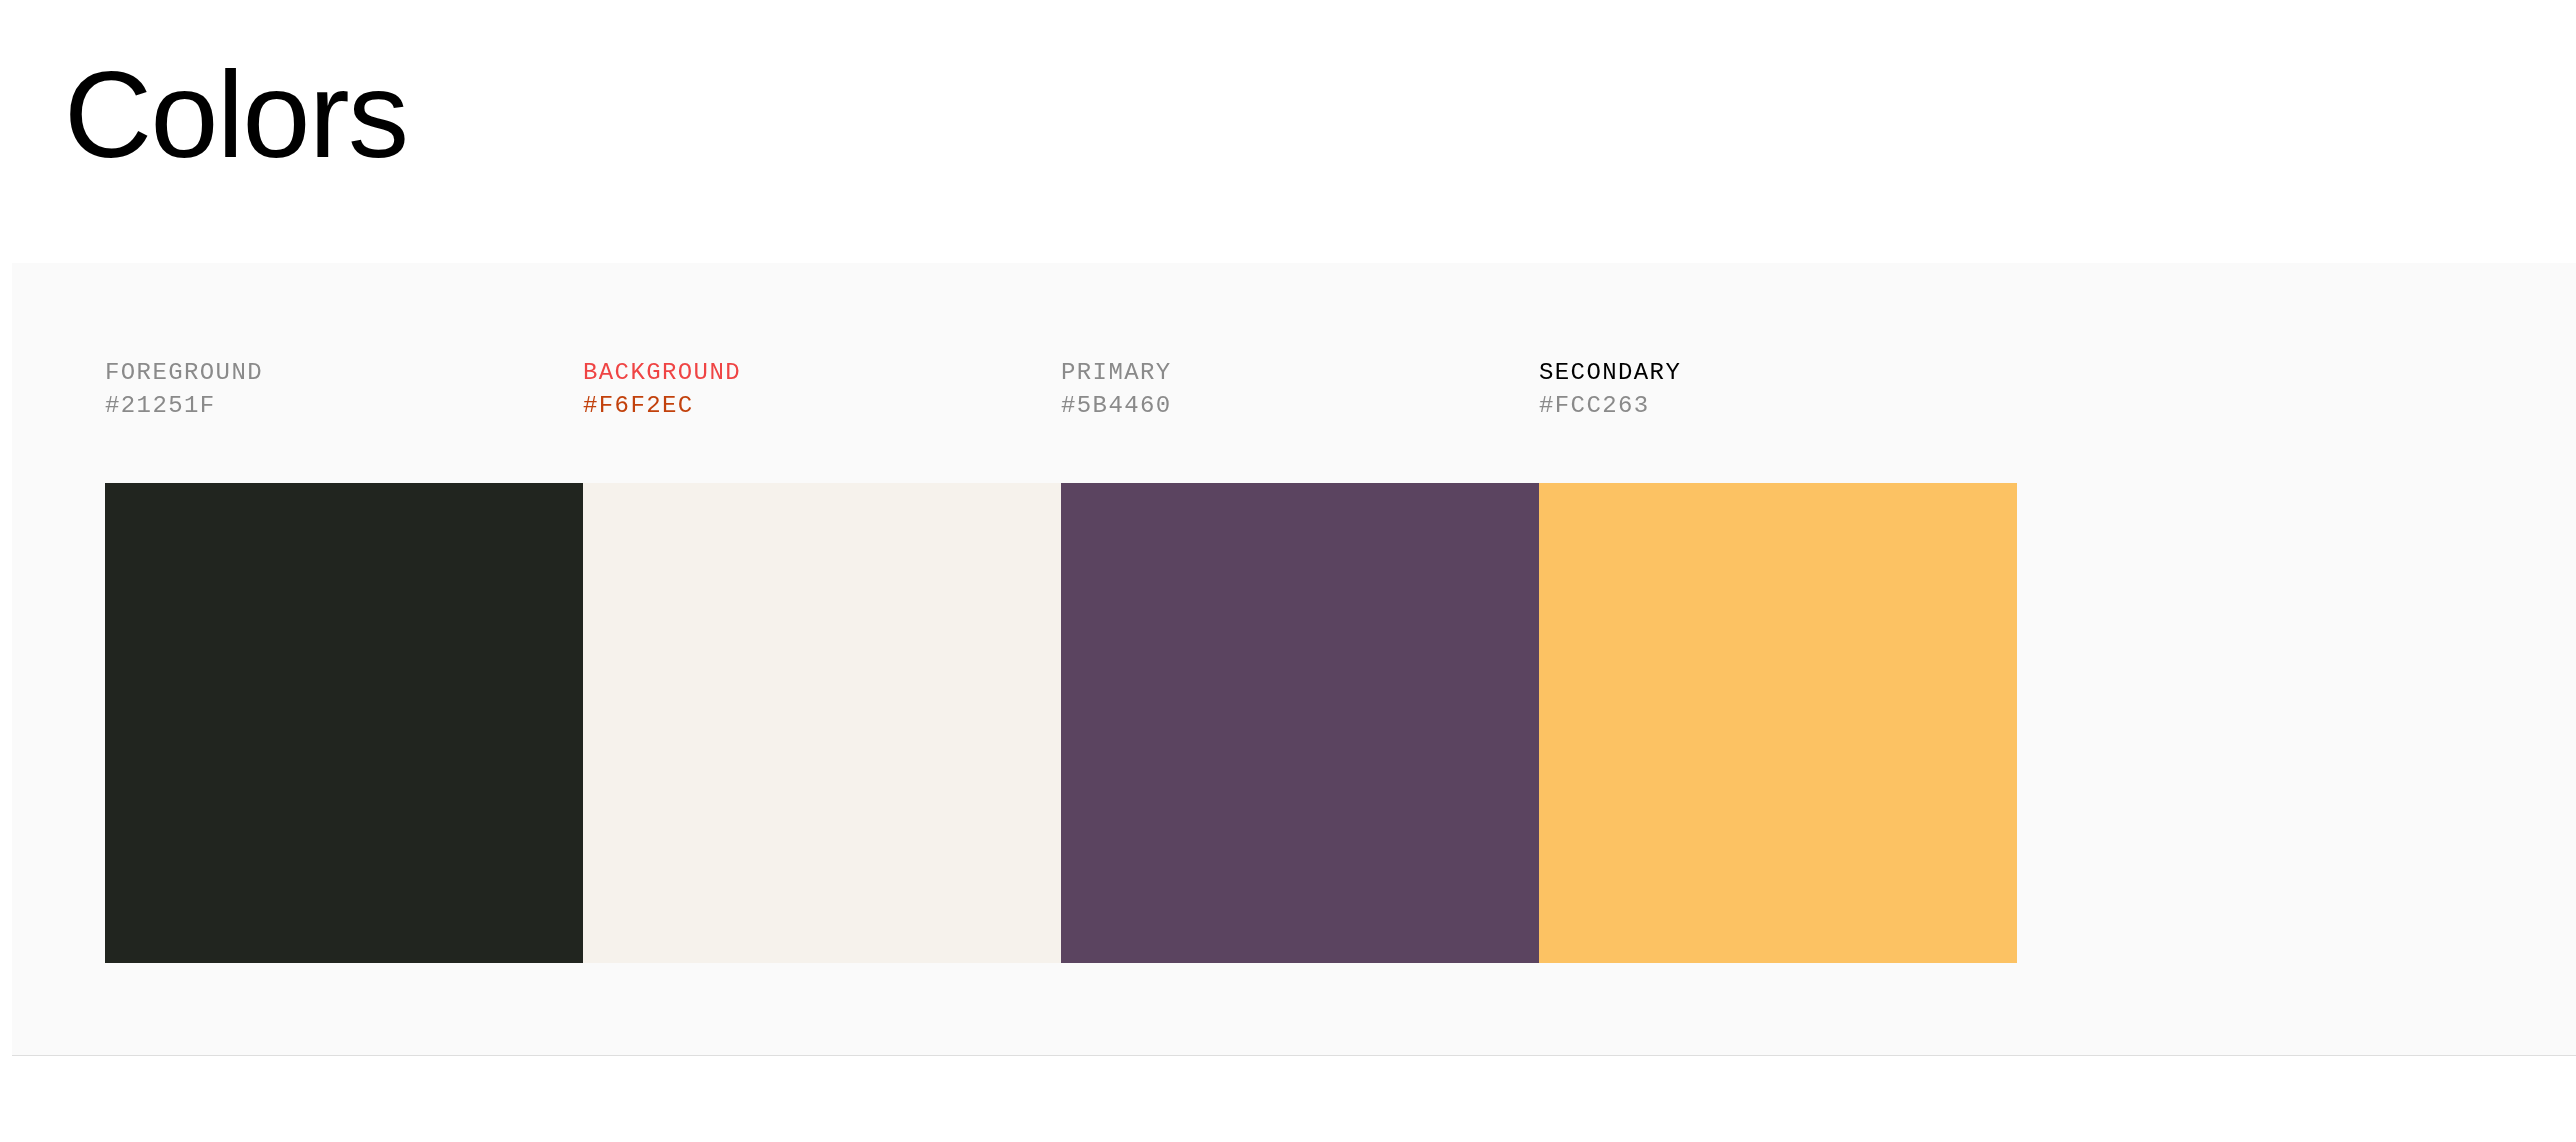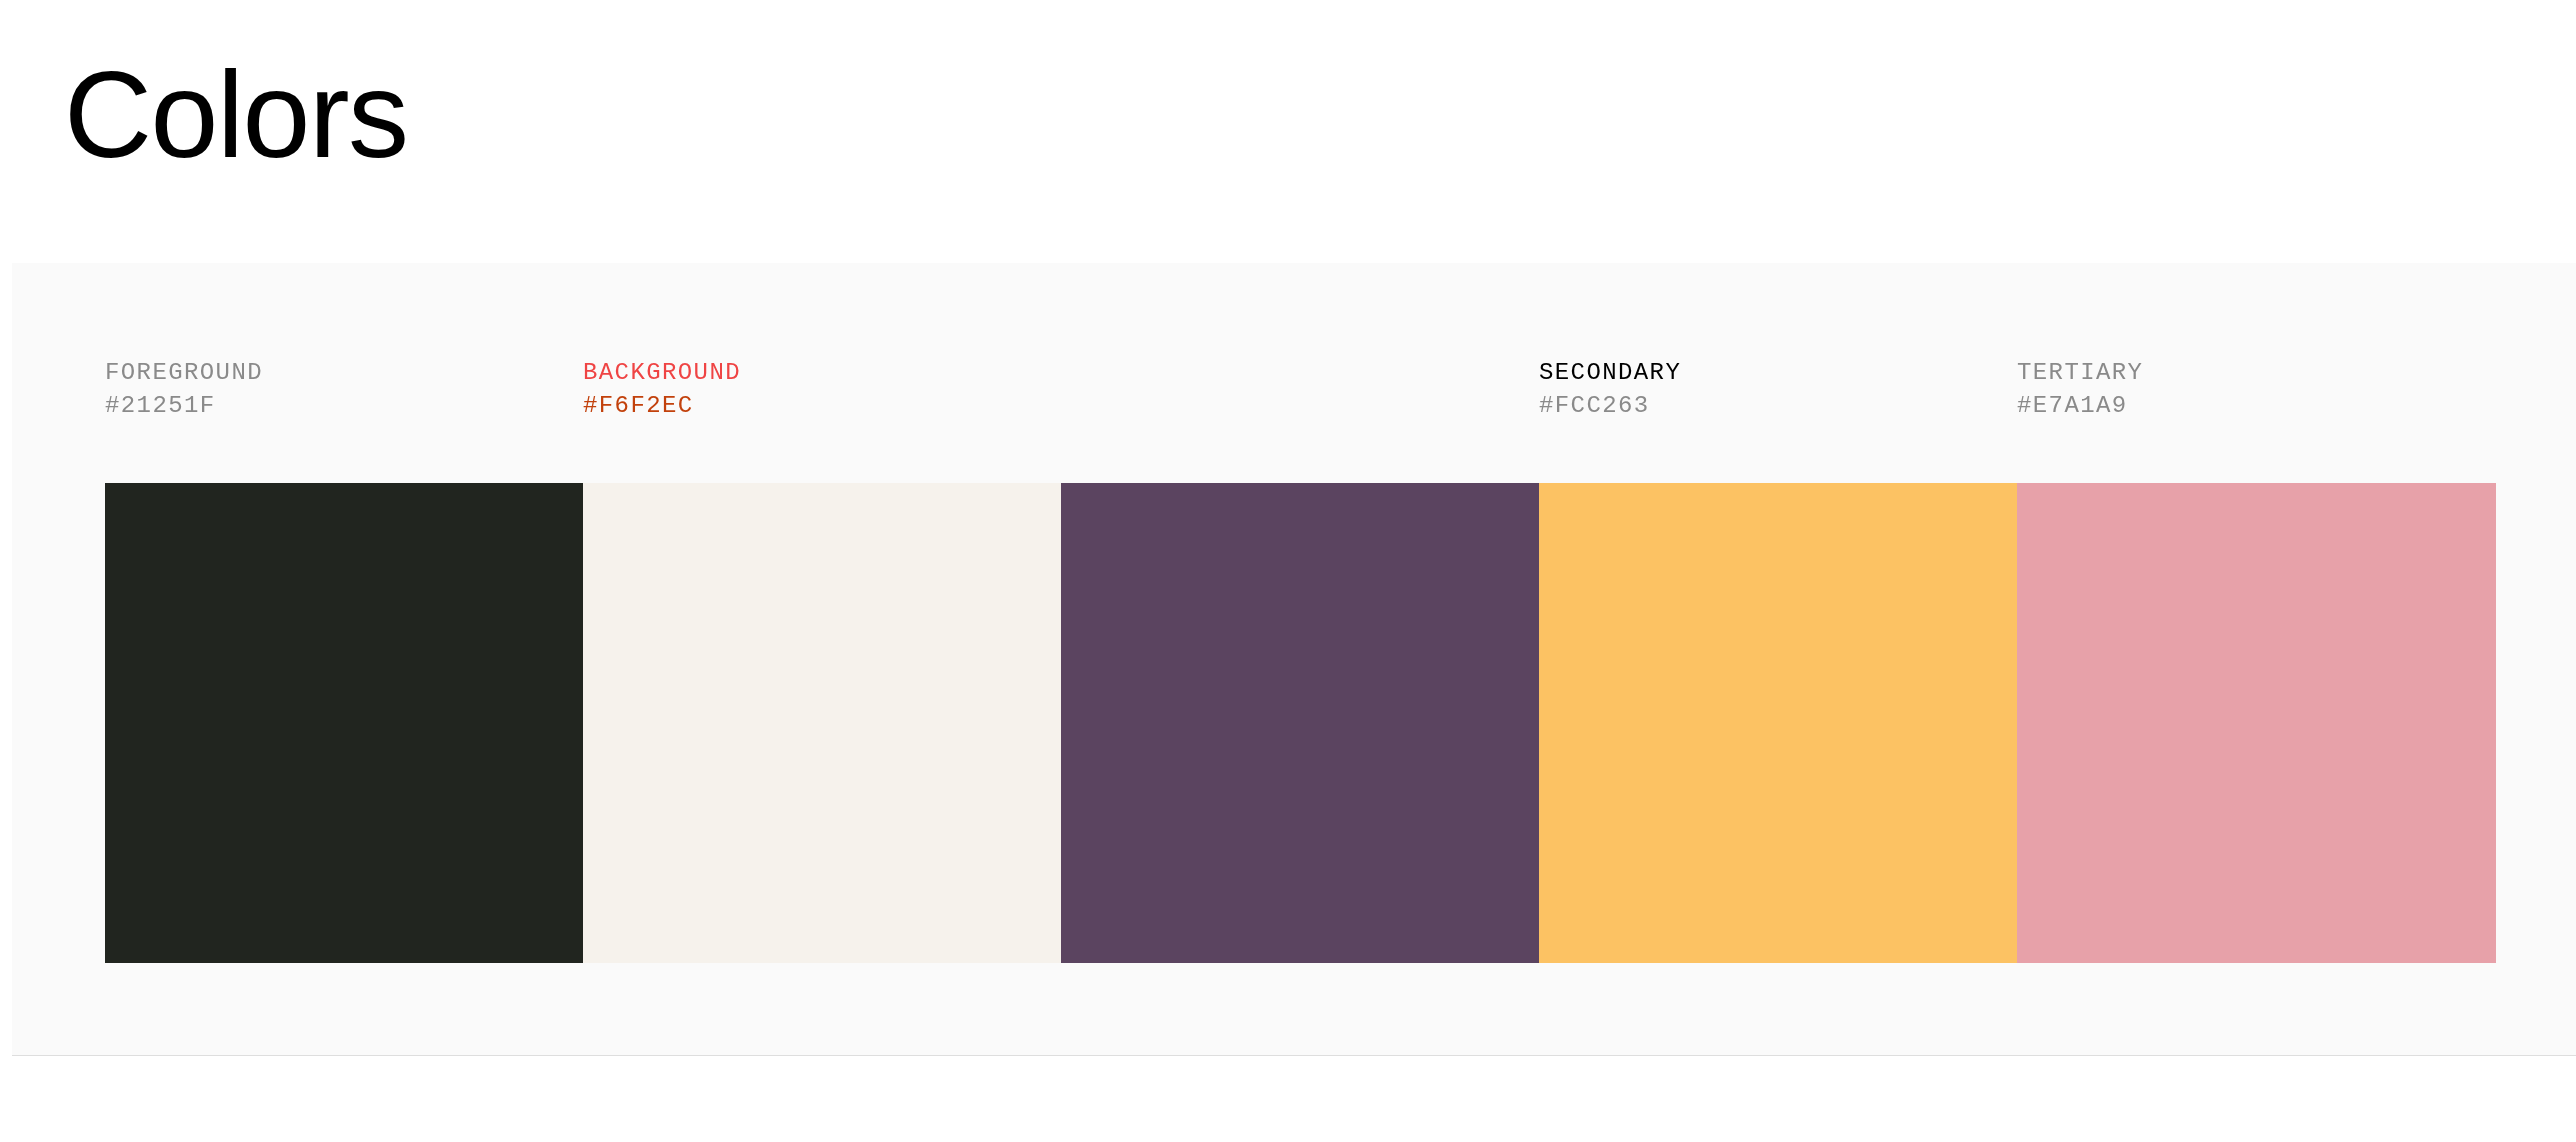--- a/index.html
+++ b/index.html
@@ -129,36 +129,33 @@
 
       <div class="swatch-col">
         <div class="swatch-meta">
           <span class="swatch-name" style="color: #ef4444;">BACKGROUND</span>
           <span class="swatch-hex" style="color: #c2410c;">#F6F2EC</span>
         </div>
         <div class="swatch-chip" style="background-color: rgb(246, 242, 236);"></div>
       </div>
 
       <div class="swatch-col">
+        <div class="swatch-meta">
+          <span class="swatch-name" style="color: rgb(138, 138, 138);">PRIMARY</span>
+          <span class="swatch-hex" style="color: rgb(138, 138, 138);">#5B4460</span>
+        </div>
         <div class="swatch-chip" style="background-color: rgb(91, 68, 96);"></div>
       </div>
 
       <div class="swatch-col">
         <div class="swatch-meta">
           <span class="swatch-name" style="color: #000000;">SECONDARY</span>
           <span class="swatch-hex" style="color: rgb(138, 138, 138);">#FCC263</span>
         </div>
         <div class="swatch-chip" style="background-color: rgb(252, 194, 99);"></div>
       </div>
 
-      <div class="swatch-col">
-        <div class="swatch-meta">
-          <span class="swatch-name" style="color: rgb(138, 138, 138);">TERTIARY</span>
-          <span class="swatch-hex" style="color: rgb(138, 138, 138);">#E7A1A9</span>
-        </div>
-        <div class="swatch-chip" style="background-color: rgb(231, 161, 169);"></div>
-      </div>
 
     </div>
   </section>
 
 </div>
 
 
 </body></html>

